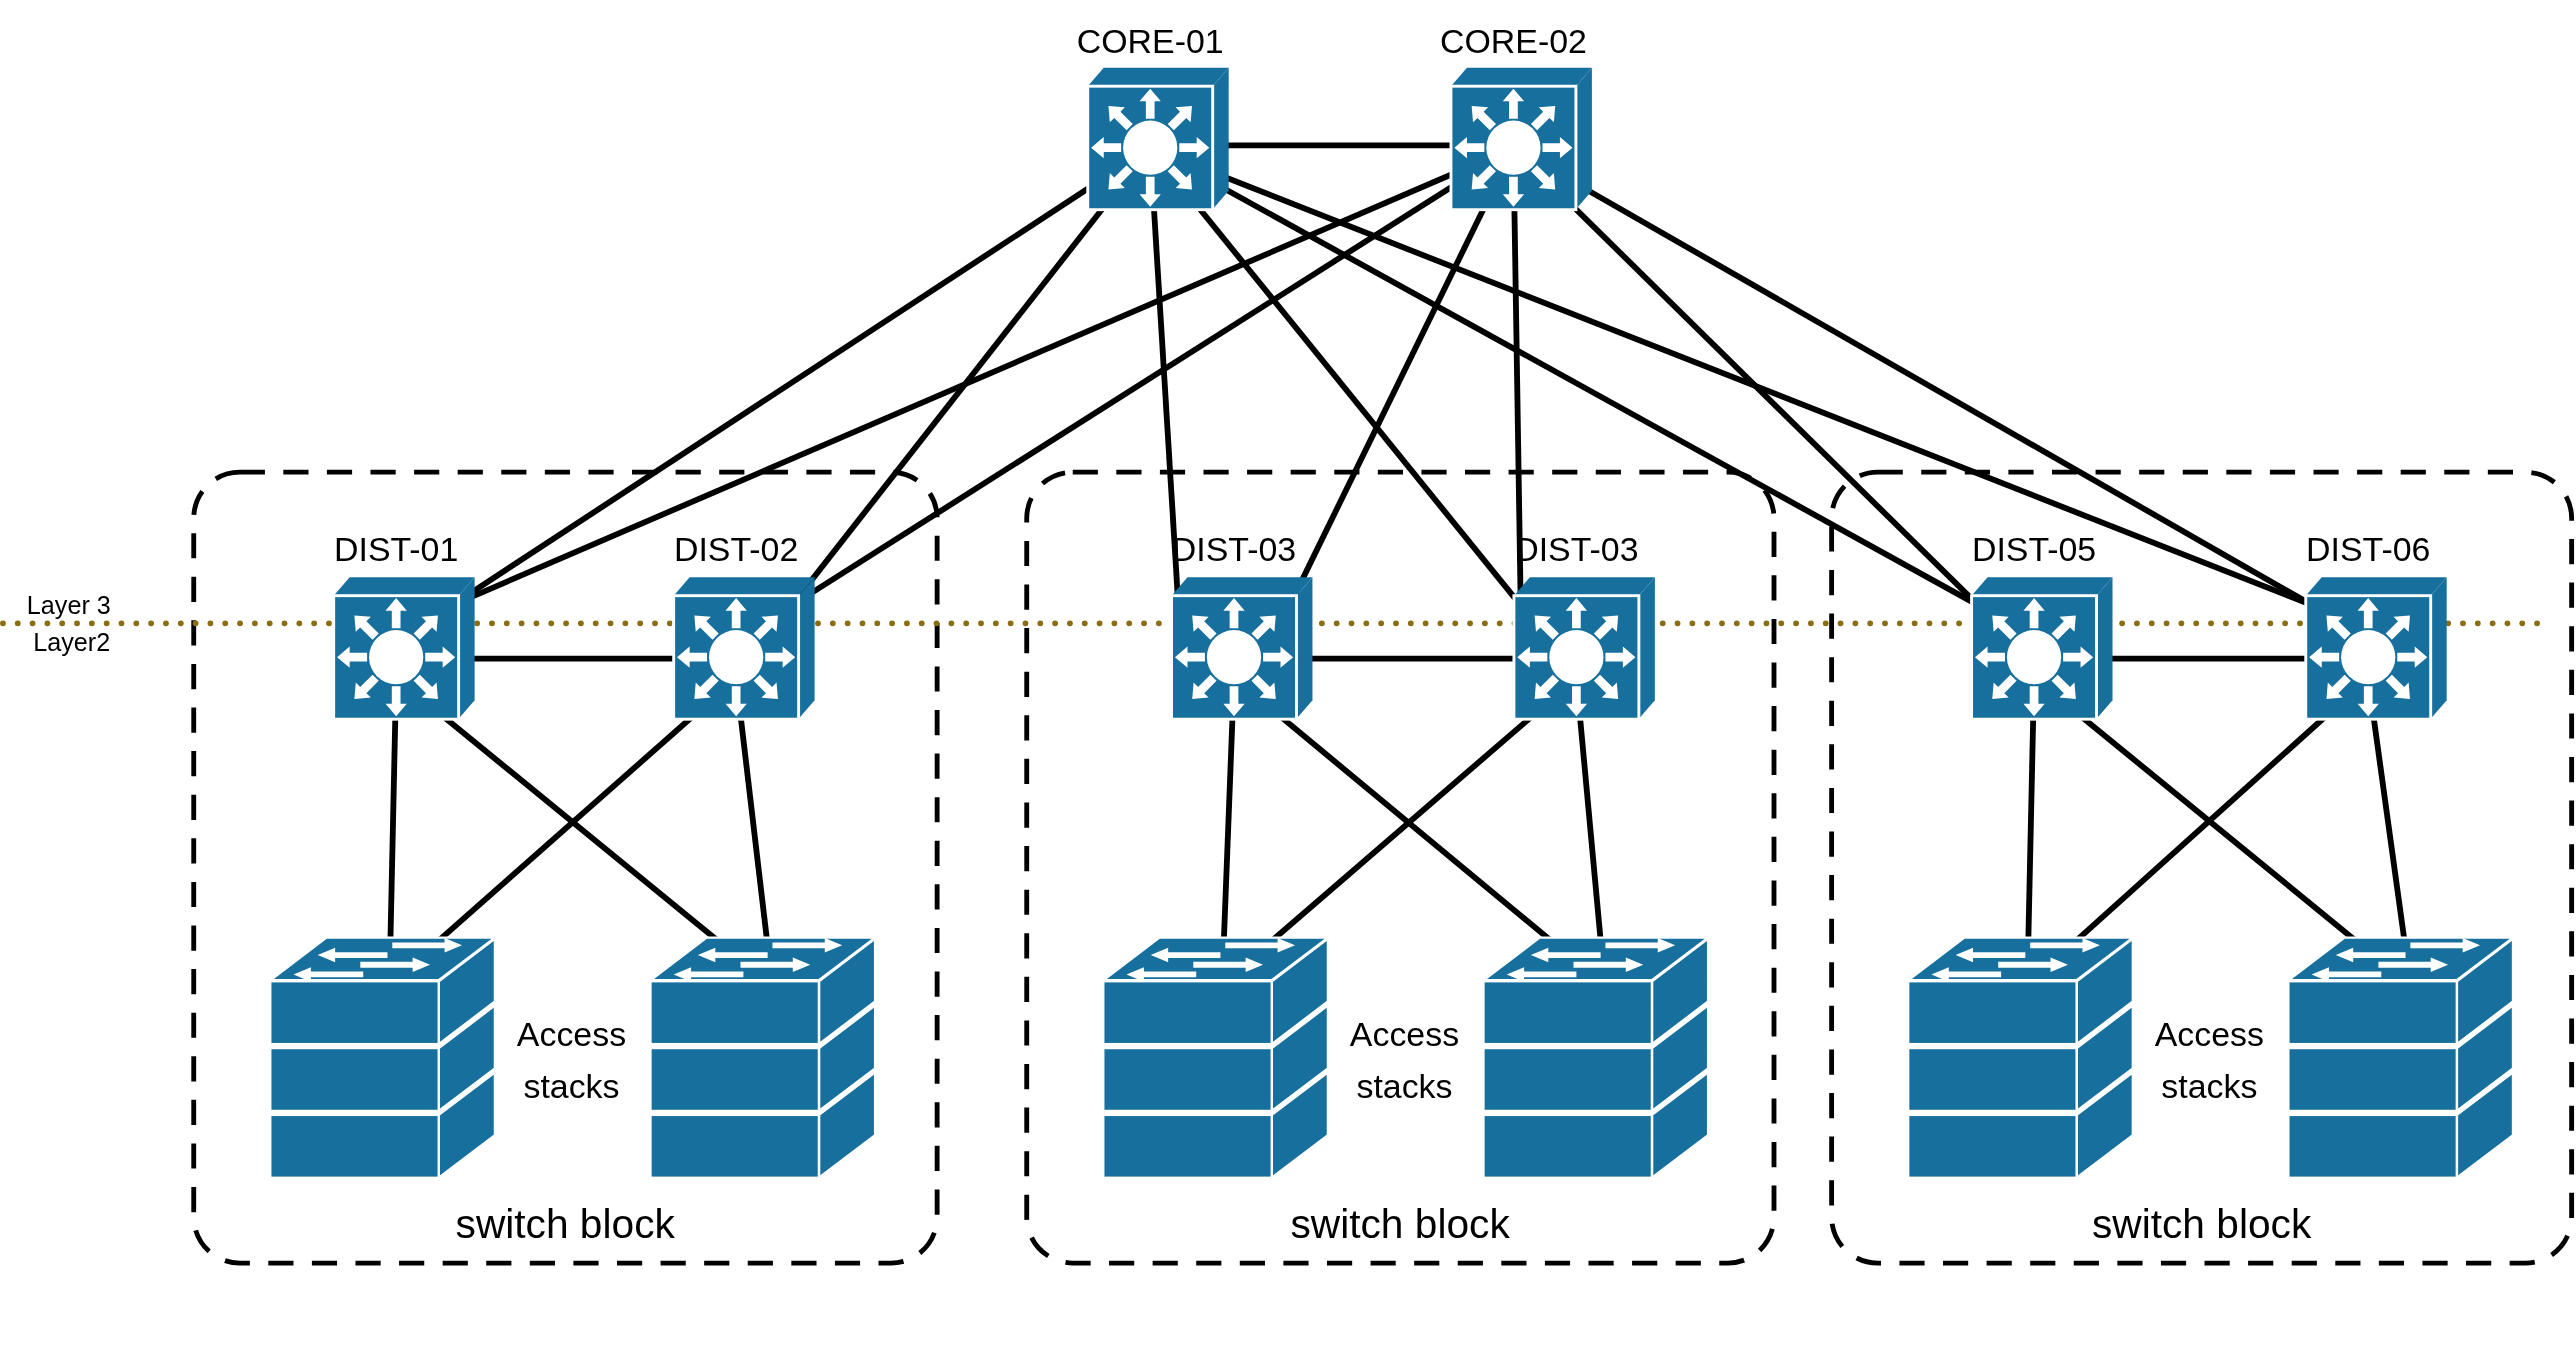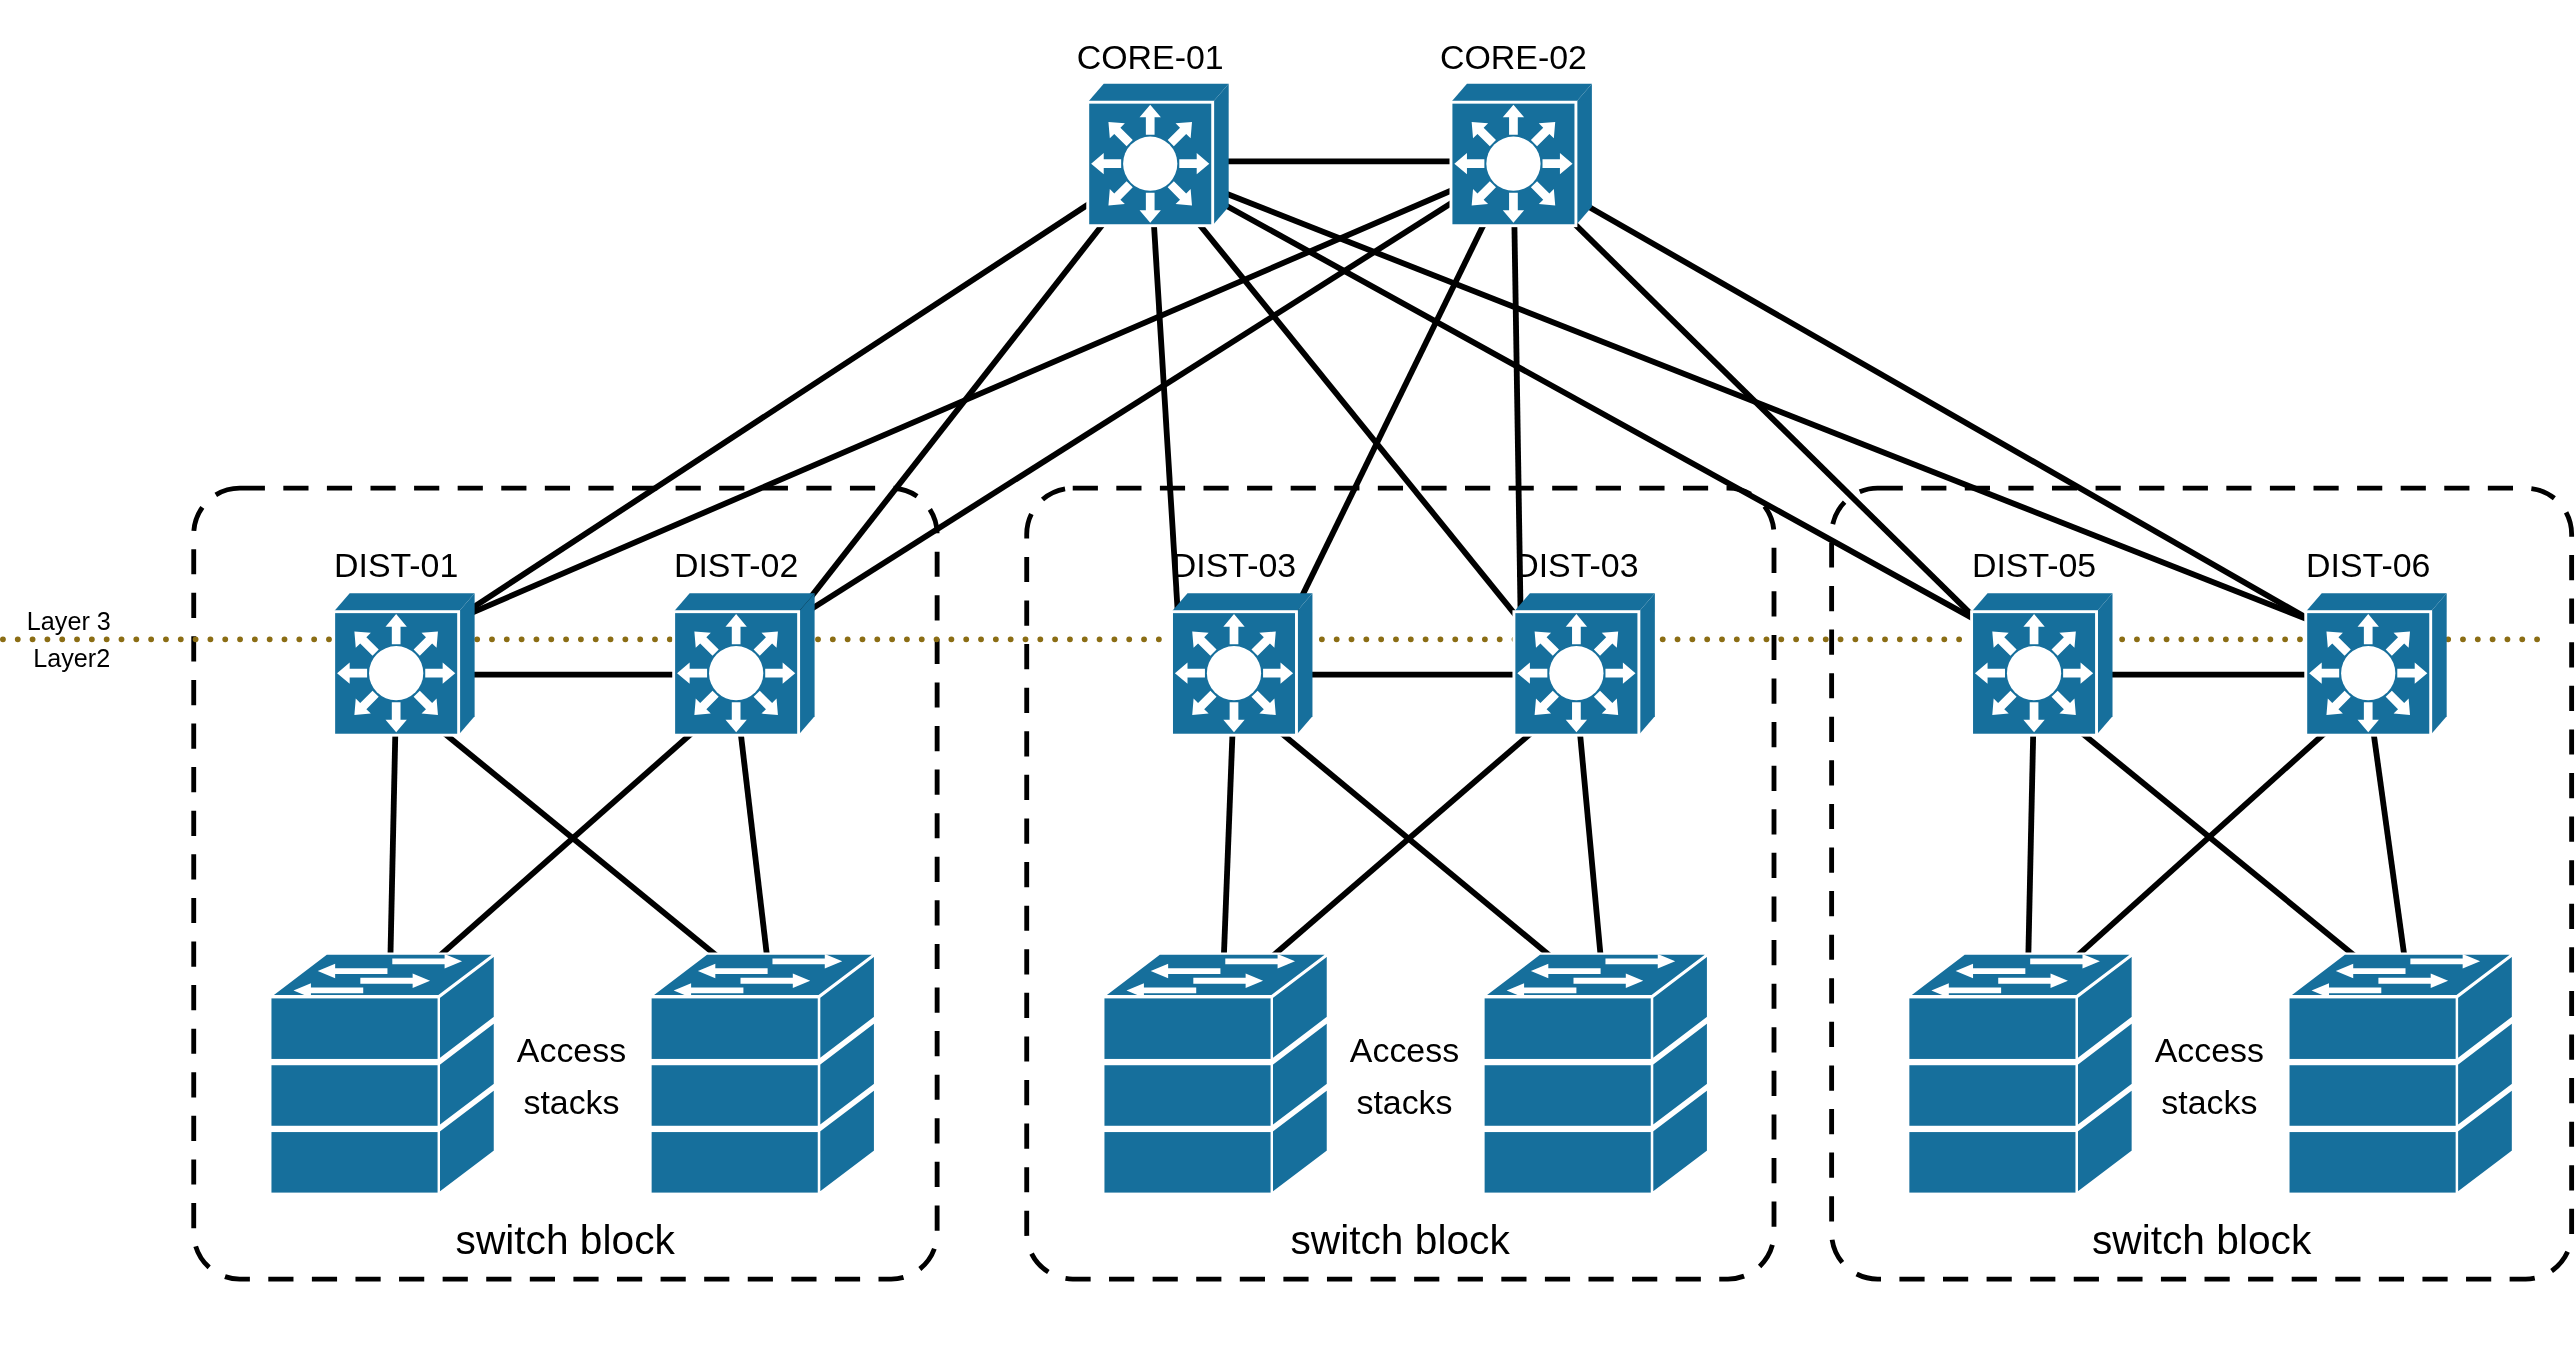--- a/index.html
+++ b/index.html
@@ -1,16 +1,16 @@
 <!DOCTYPE html>
 <html style="font-size:8.2px"><head>
 <meta charset="utf-8">
 <style>
   html, body { margin: 0; padding: 0; background: #ffffff; }
-  .canvas { width: 100%; margin-top: 16px; }
+  .canvas { width: 100%; }
   svg { display: block; width: 100%; height: auto; background: #ffffff; }
   text {
     font-family: "Liberation Sans", "DejaVu Sans", sans-serif;
     fill: #000000;
   }
   .lbl-node   { font-size: 70px; text-anchor: middle; }
   .lbl-layer  { font-size: 52px; text-anchor: middle; }
   .lbl-access { font-size: 70px; text-anchor: middle; }
   .lbl-block  { font-size: 84px; text-anchor: middle; }
   .lnk  { stroke: #000000; stroke-width: 12; fill: none; }

